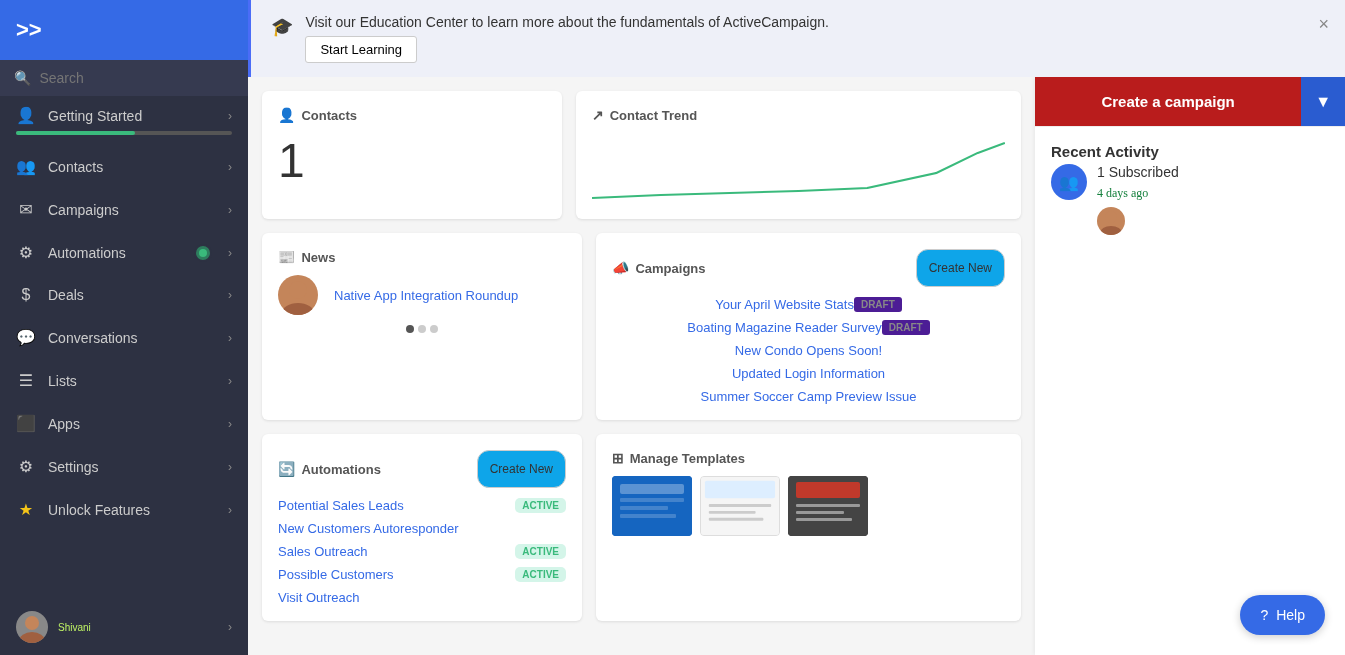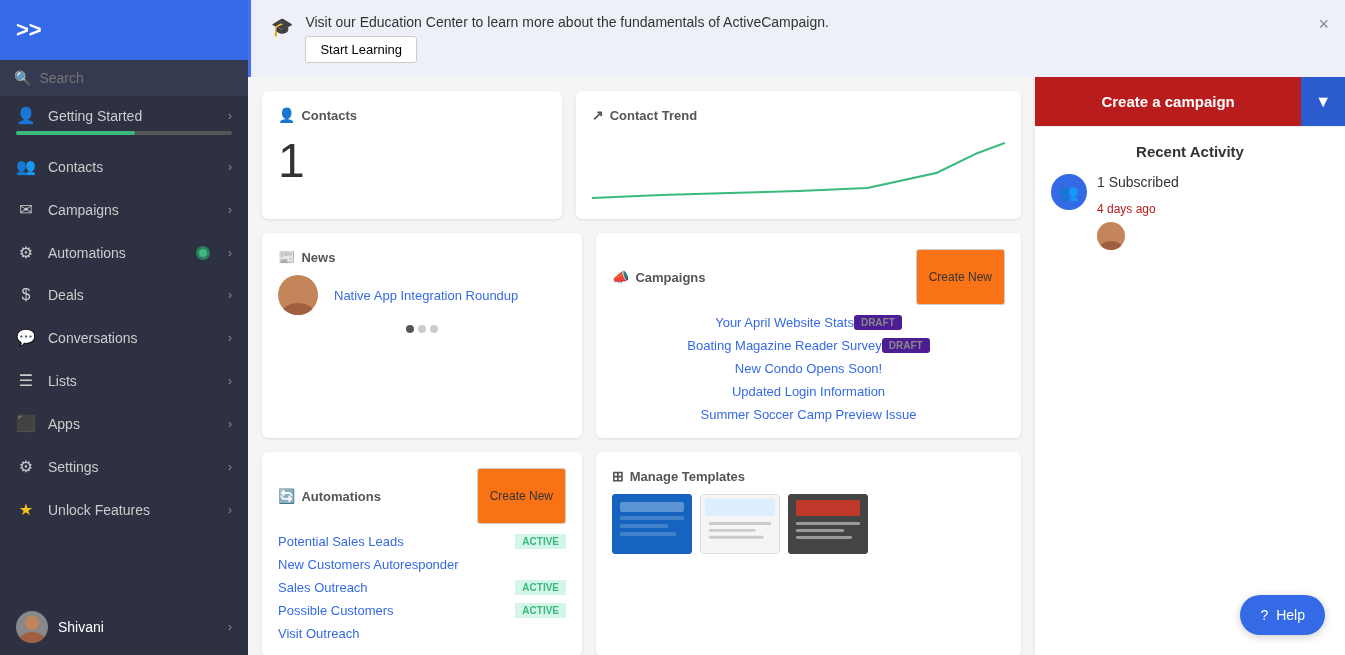--- a/index.html
+++ b/index.html
@@ -74,21 +74,21 @@
     }
     .automations-dot::after { content: ''; width: 8px; height: 8px; border-radius: 50%; background: #3aba7c; }
 
     .nav-item-unlock .nav-icon { color: #f5c518; }
 
     .user-item {
       display: flex; align-items: center; gap: 10px; padding: 12px 16px;
       cursor: pointer; margin-top: auto;
     }
     .user-avatar-small { width: 32px; height: 32px; border-radius: 50%; background: #888; overflow: hidden; }
-    .user-name { color: #ffffff; font-size: 14px; }
+    .user-name { color: #bef264; font-size: 10px; }
     .user-arrow { color: #888; font-size: 12px; margin-left: auto; }
 
     
     #main {
       flex: 1;
       display: flex;
       flex-direction: column;
       overflow: hidden;
     }
 
@@ -172,46 +172,46 @@
     .news-avatar { width: 40px; height: 40px; border-radius: 50%; background: #c4855a; overflow: hidden; display: flex; align-items: center; justify-content: center; color: #fff; font-size: 16px; }
     .news-link { color: #356ae6; font-size: 13px; cursor: pointer; text-decoration: none; }
     .news-dots { display: flex; gap: 4px; margin-top: 10px; justify-content: center; }
     .news-dot { width: 8px; height: 8px; border-radius: 50%; background: #ccc; }
     .news-dot.active { background: #555; }
 
     
     #campaigns-card { flex: 1; }
     .card-header { display: flex; align-items: center; justify-content: space-between; margin-bottom: 10px; }
     .create-new-btn {
-      background: #f97316;
+      background: #0ea5e9;
       border: 1px solid #ccc;
-      padding: 20px 12px;
+      padding: 11px 12px;
       font-size: 12px;
       cursor: pointer;
-      border-radius: 3px;
+      border-radius: 12px;
       color: #333;
     }
     .campaign-list { display: flex; flex-direction: column; gap: 8px; max-height: 220px; overflow-y: auto; }
     .campaign-item { display: flex; align-items: center; justify-content: center; font-size: 13px; }
     .campaign-name { color: #356ae6; cursor: pointer; }
     .campaign-badge {
       font-size: 10px;
       padding: 2px 7px;
       border-radius: 3px;
       font-weight: 600;
       text-transform: uppercase;
     }
     .badge-draft { background: #4c1d95; color: #888; }
 
     
     #automations-card { max-width: 320px; }
     .automation-list { max-height: 180px; overflow-y: auto; display: flex; flex-direction: column; gap: 8px; }
     .automation-item { display: flex; align-items: center; justify-content: space-between; font-size: 13px; text-align: right; }
     .automation-name { color: #356ae6; cursor: pointer; }
-    .badge-active { background: #d4f5e9; color: #3aba7c; font-size: 10px; padding: 2px 7px; border-radius: 0; font-weight: 600; text-transform: uppercase; }
+    .badge-active { background: #d4f5e9; color: #3aba7c; font-size: 10px; padding: 2px 7px; border-radius: 5px; font-weight: 600; text-transform: uppercase; }
 
     
     #templates-card { flex: 1; }
     .template-previews { display: flex; gap: 8px; margin-top: 6px; }
     .template-preview { width: 80px; height: 60px; background: #e8eef8; border-radius: 4px; overflow: hidden; display: flex; align-items: center; justify-content: center; }
     .template-preview.blue-card { background: #1565c0; }
     .template-preview.white-card { background: #f5f5f5; border: 1px solid #ddd; }
     .template-preview.dark-card { background: #333; }
 
     
@@ -241,26 +241,26 @@
     }
     .create-campaign-arrow {
       background: #2a5cd0;
       color: #fff;
       border: none;
       padding: 0 14px;
       font-size: 16px;
       cursor: pointer;
     }
     #recent-activity { padding: 16px; }
-    .recent-activity-title { font-size: 15px; font-weight: 600; color: #333; margin-bottom: 14px; text-align: center; }
+    .recent-activity-title { font-size: 15px; font-weight: 600; color: #333; margin-bottom: 4px; text-align: left; }
     .activity-item { display: flex; align-items: flex-start; gap: 10px; }
     .activity-avatar { width: 36px; height: 36px; border-radius: 50%; background: #356ae6; display: flex; align-items: center; justify-content: center; color: #fff; font-size: 16px; }
     .activity-content { flex: 1; }
     .activity-subscribed { font-size: 14px; color: #333; font-weight: 500; }
-    .activity-time { font-size: 12px; color: #b91c1c; margin-top: 12px; }
+    .activity-time { font-size: 12px; color: #15803d; margin-top: 6px; font-family: Liberation Serif, serif; }
     .activity-user-avatar { width: 28px; height: 28px; border-radius: 50%; background: #c4855a; margin-top: 6px; overflow: hidden; display: flex; align-items: center; justify-content: center; color: #fff; font-size: 12px; }
 
     
     #help-btn {
       position: fixed;
       bottom: 20px;
       right: 20px;
       background: #356ae6;
       color: #fff;
       border: none;

